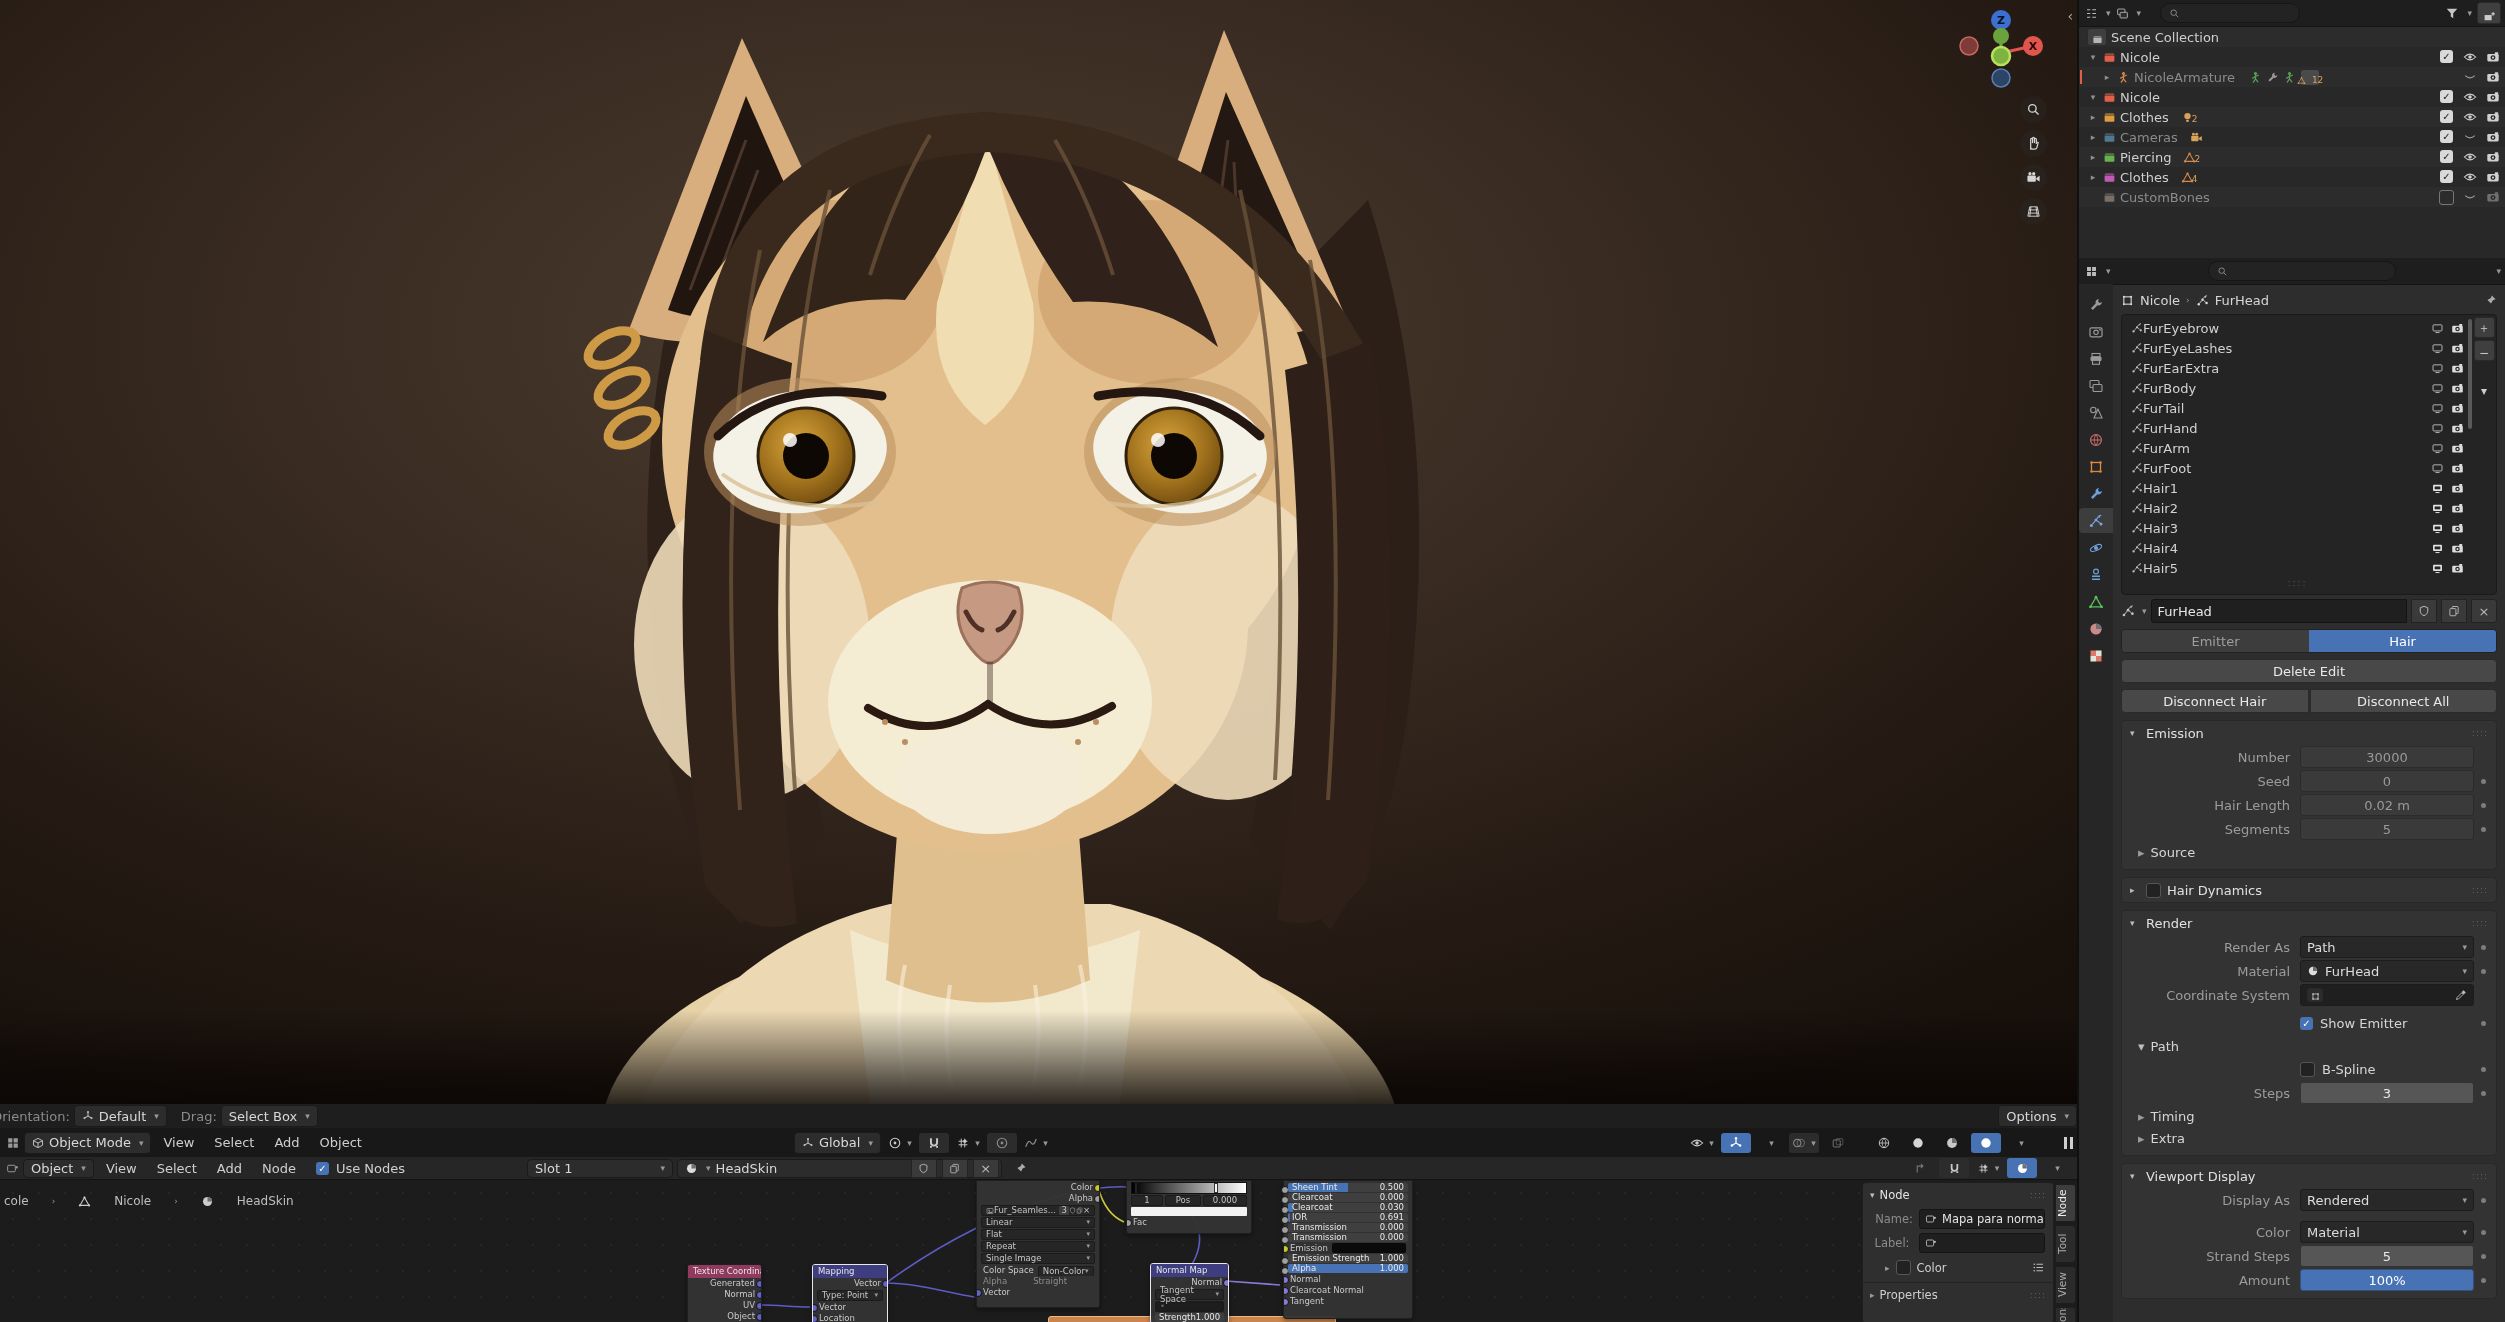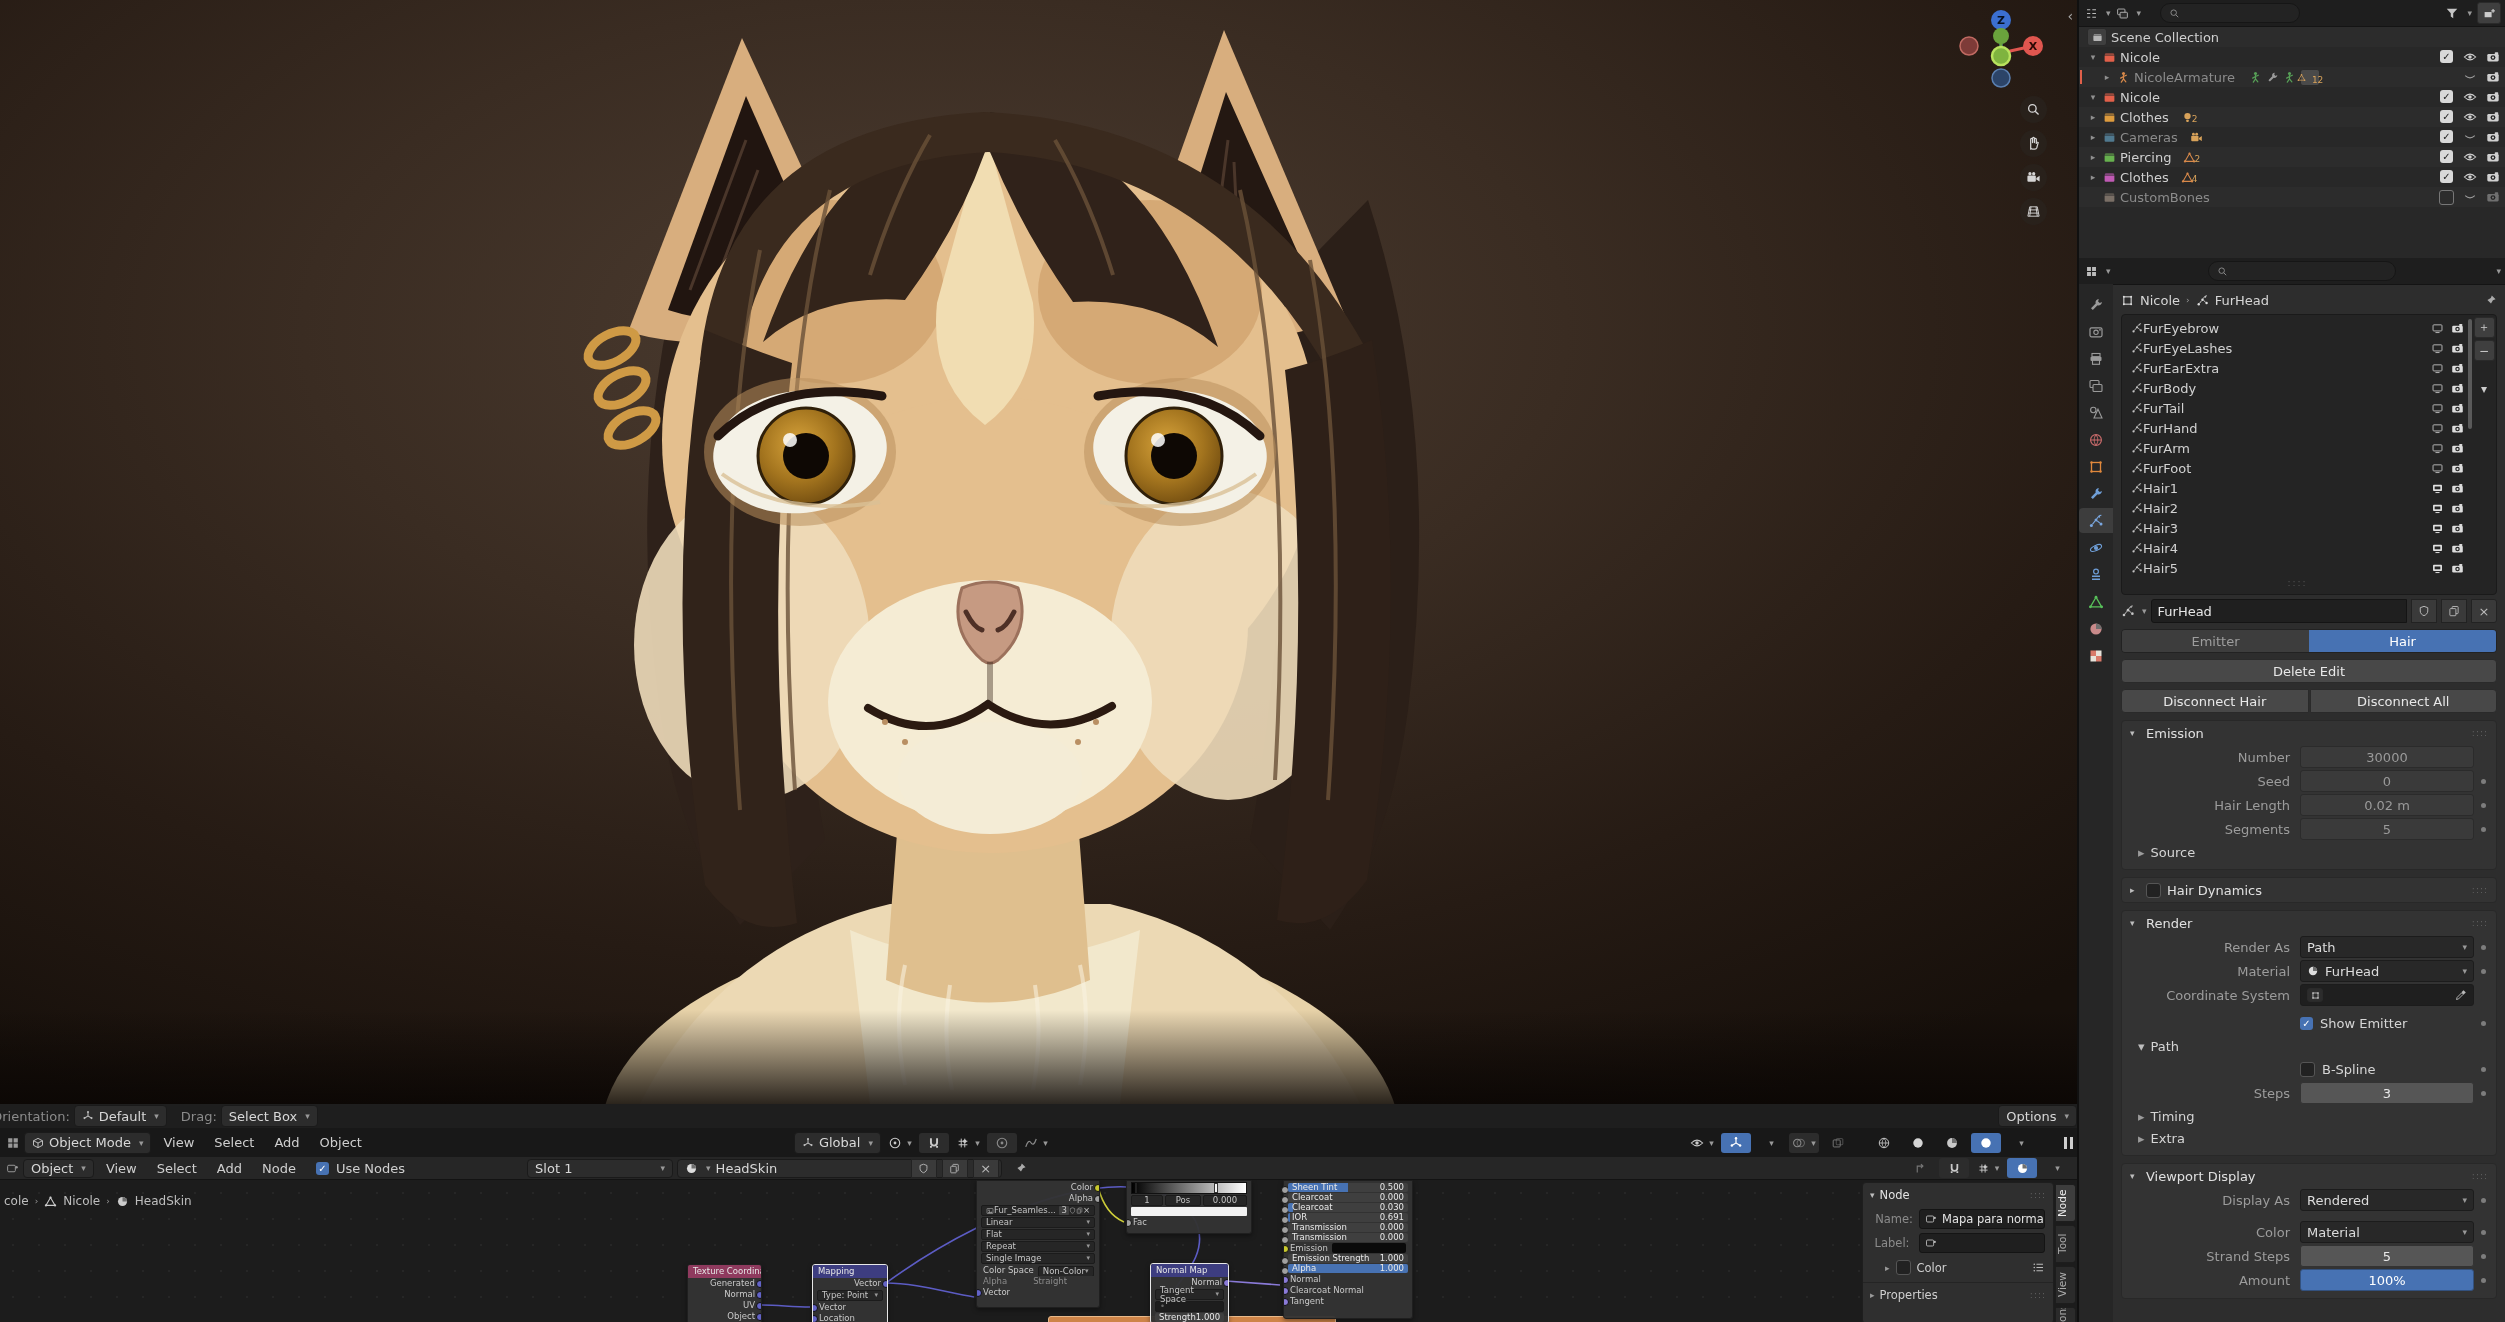--- a/index.html
+++ b/index.html
@@ -35,21 +35,21 @@
   .chkbox.off{background:#222;border:1px solid #555;color:transparent;}
   #toolsettings{left:0;top:1104px;width:2077px;height:24px;background:#1e1e1e;border-bottom:1px solid #121212;overflow:hidden;}
   #vp-header{left:0;top:1128px;width:2077px;height:29px;background:#181818;border-bottom:1px solid #0e0e0e;overflow:hidden;}
   .pausebars{display:flex;gap:3px;} .pausebars i{width:3px;height:12px;background:#cfcfcf;}
 
   
   #node-editor{left:0;top:1157px;width:2077px;height:165px;background:#1b1b1b;}
   #ne-header{height:22px;background:#262626;border-bottom:1px solid #131313;}
   #ne-canvas{position:relative;height:142px;background:#1c1c1c;overflow:hidden;
              background-image:radial-gradient(#262626 1px,transparent 1.2px);background-size:26px 26px;}
-  #ne-breadcrumb{left:4px;top:14px;font-size:12px;color:#bfbfbf;display:flex;gap:6px;align-items:center;}
+  #ne-breadcrumb{left:4px;top:14px;font-size:12px;color:#bfbfbf;display:flex;gap:23px;align-items:center;}
   .node{position:absolute;background:rgba(51,51,51,.96);border:1px solid #1f1f1f;border-radius:3px;
         font-size:8.5px;color:#c9c9c9;box-shadow:0 2px 5px rgba(0,0,0,.4);}
   .node.sel{border:1px solid #e8e8e8;}
   .nh{height:13px;line-height:13px;padding:0 5px;border-radius:2px 2px 0 0;color:#e6e6e6;font-size:8.5px;white-space:nowrap;overflow:hidden;}
   .nrow{position:relative;height:11px;line-height:11px;padding:0 6px;white-space:nowrap;overflow:hidden;}
   .nrow.out{text-align:right;}
   .nfield{background:#262626;border:1px solid #1b1b1b;border-radius:2px;margin:1px 4px;height:9px;line-height:9px;
           padding:0 4px;color:#c5c5c5;display:flex;align-items:center;}
   .nfield .chev{margin-left:auto;font-size:7px;}
   .sock{position:absolute;width:6px;height:6px;border-radius:50%;border:1px solid #101010;top:2px;}
@@ -95,21 +95,21 @@
   .ptab{width:34px;height:25px;display:flex;align-items:center;justify-content:center;color:#9a9a9a;}
   .ptab.active{background:#3d3d3d;border-radius:4px 0 0 4px;color:#7aa7e0;}
   #pbody{position:absolute;left:34px;top:26px;right:0;bottom:0;padding:4px 10px 0 8px;display:flex;flex-direction:column;}
   .ctxrow{display:flex;align-items:center;gap:6px;height:24px;color:#d6d6d6;}
   .listbox{position:relative;background:#242424;border:1px solid #1a1a1a;border-radius:4px;margin-top:2px;height:276px;
            padding:3px 26px 0 3px;}
   .li-row{display:flex;align-items:center;height:20px;padding:0 6px;color:#d2d2d2;}
   .li-row .icons{margin-left:auto;display:flex;gap:7px;color:#cfcfcf;}
   .list-side{position:absolute;right:-0px;top:0;bottom:0;width:24px;display:flex;flex-direction:column;align-items:center;padding-top:2px;gap:2px;}
   .sq{width:19px;height:19px;background:#3f3f3f;border:1px solid #2a2a2a;border-radius:3px;color:#ccc;display:flex;
-      align-items:center;justify-content:center;font-size:12px;gap:8px;}
+      align-items:flex-end;justify-content:center;font-size:12px;gap:8px;}
   .scrollthumb{position:absolute;right:24px;top:4px;width:4px;height:110px;background:#5a5a5a;border-radius:2px;}
   .dbrow{display:flex;align-items:center;gap:4px;height:24px;margin-top:4px;}
   .dbfield{flex:1;display:flex;align-items:center;gap:6px;background:#1f1f1f;border:1px solid #141414;
            border-radius:3px 0 0 3px;height:22px;padding:0 6px;color:#e6e6e6;}
   .dbbtn{width:24px;height:22px;background:#3a3a3a;border:1px solid #222;display:flex;align-items:center;justify-content:center;color:#bbb;}
   .seg{display:flex;height:22px;margin-top:6px;border-radius:4px;overflow:hidden;border:1px solid #222;}
   .seg div{flex:1;display:flex;align-items:center;justify-content:center;background:#3d3d3d;color:#9e9e9e;}
   .seg div.on{background:#4772b3;color:#fff;}
   .bigbtn{height:22px;margin-top:6px;border-radius:4px;background:#484848;border:1px solid #2a2a2a;color:#e8e8e8;
           display:flex;align-items:center;justify-content:center;}

